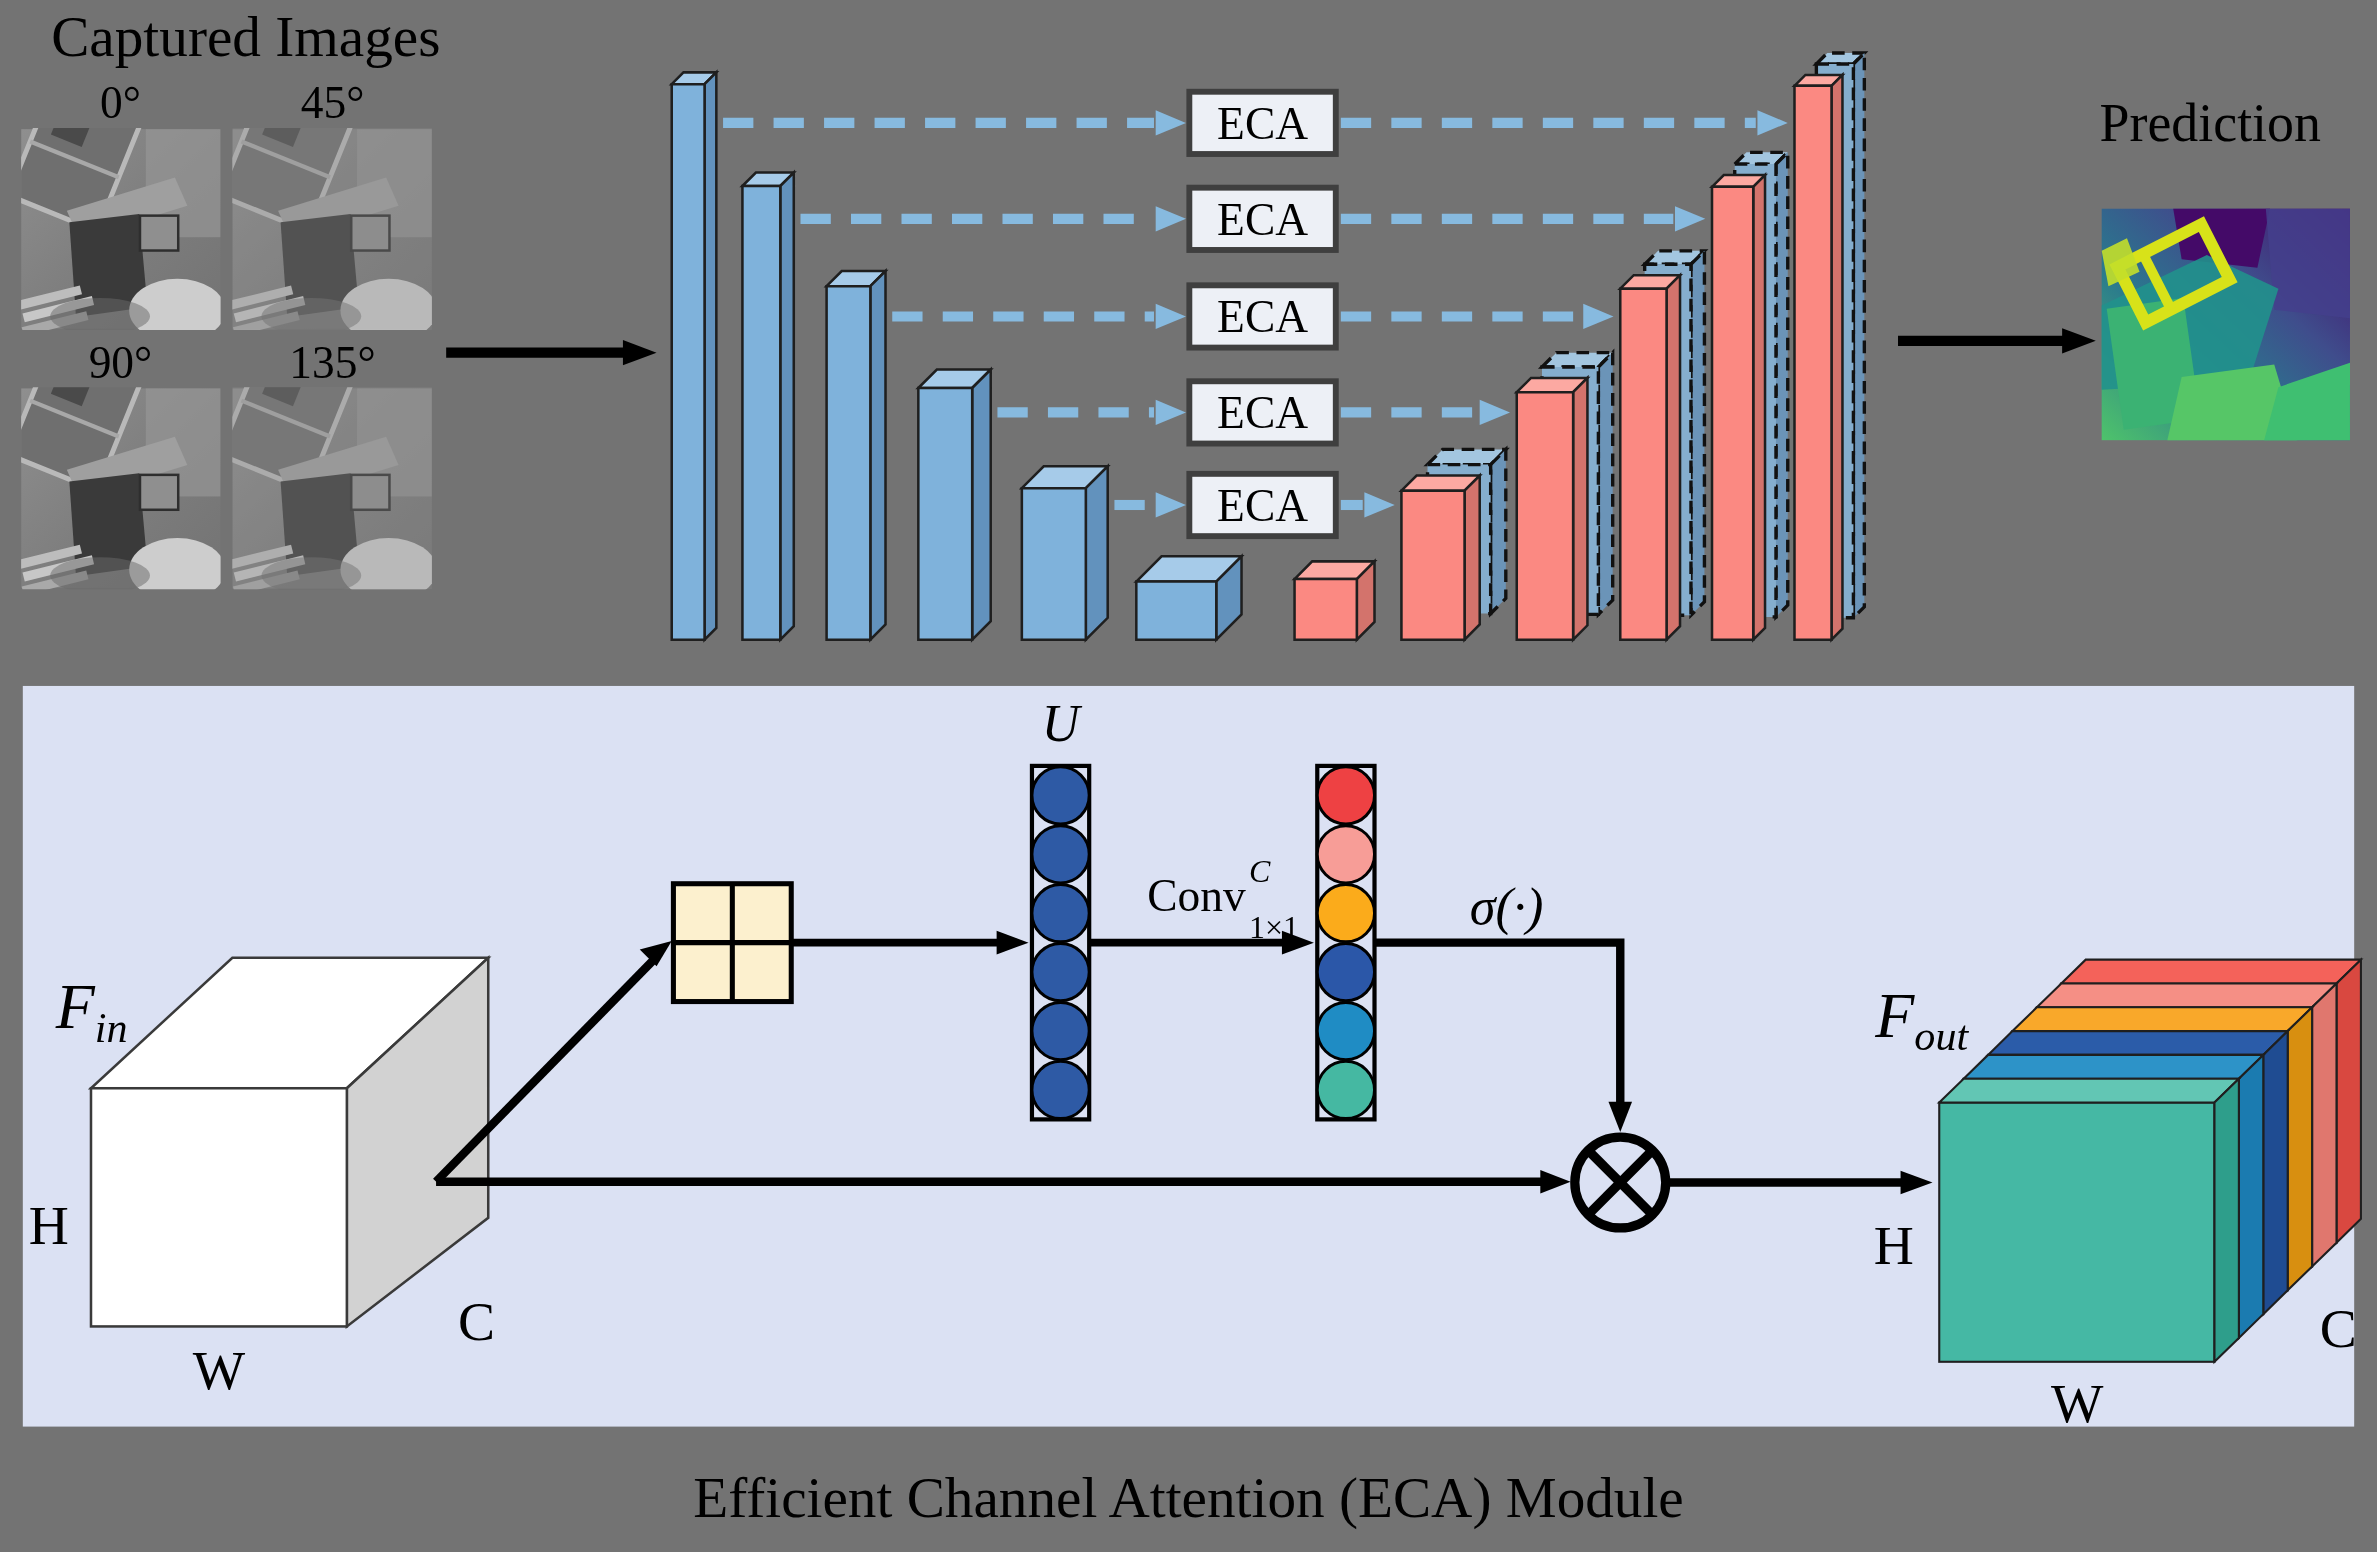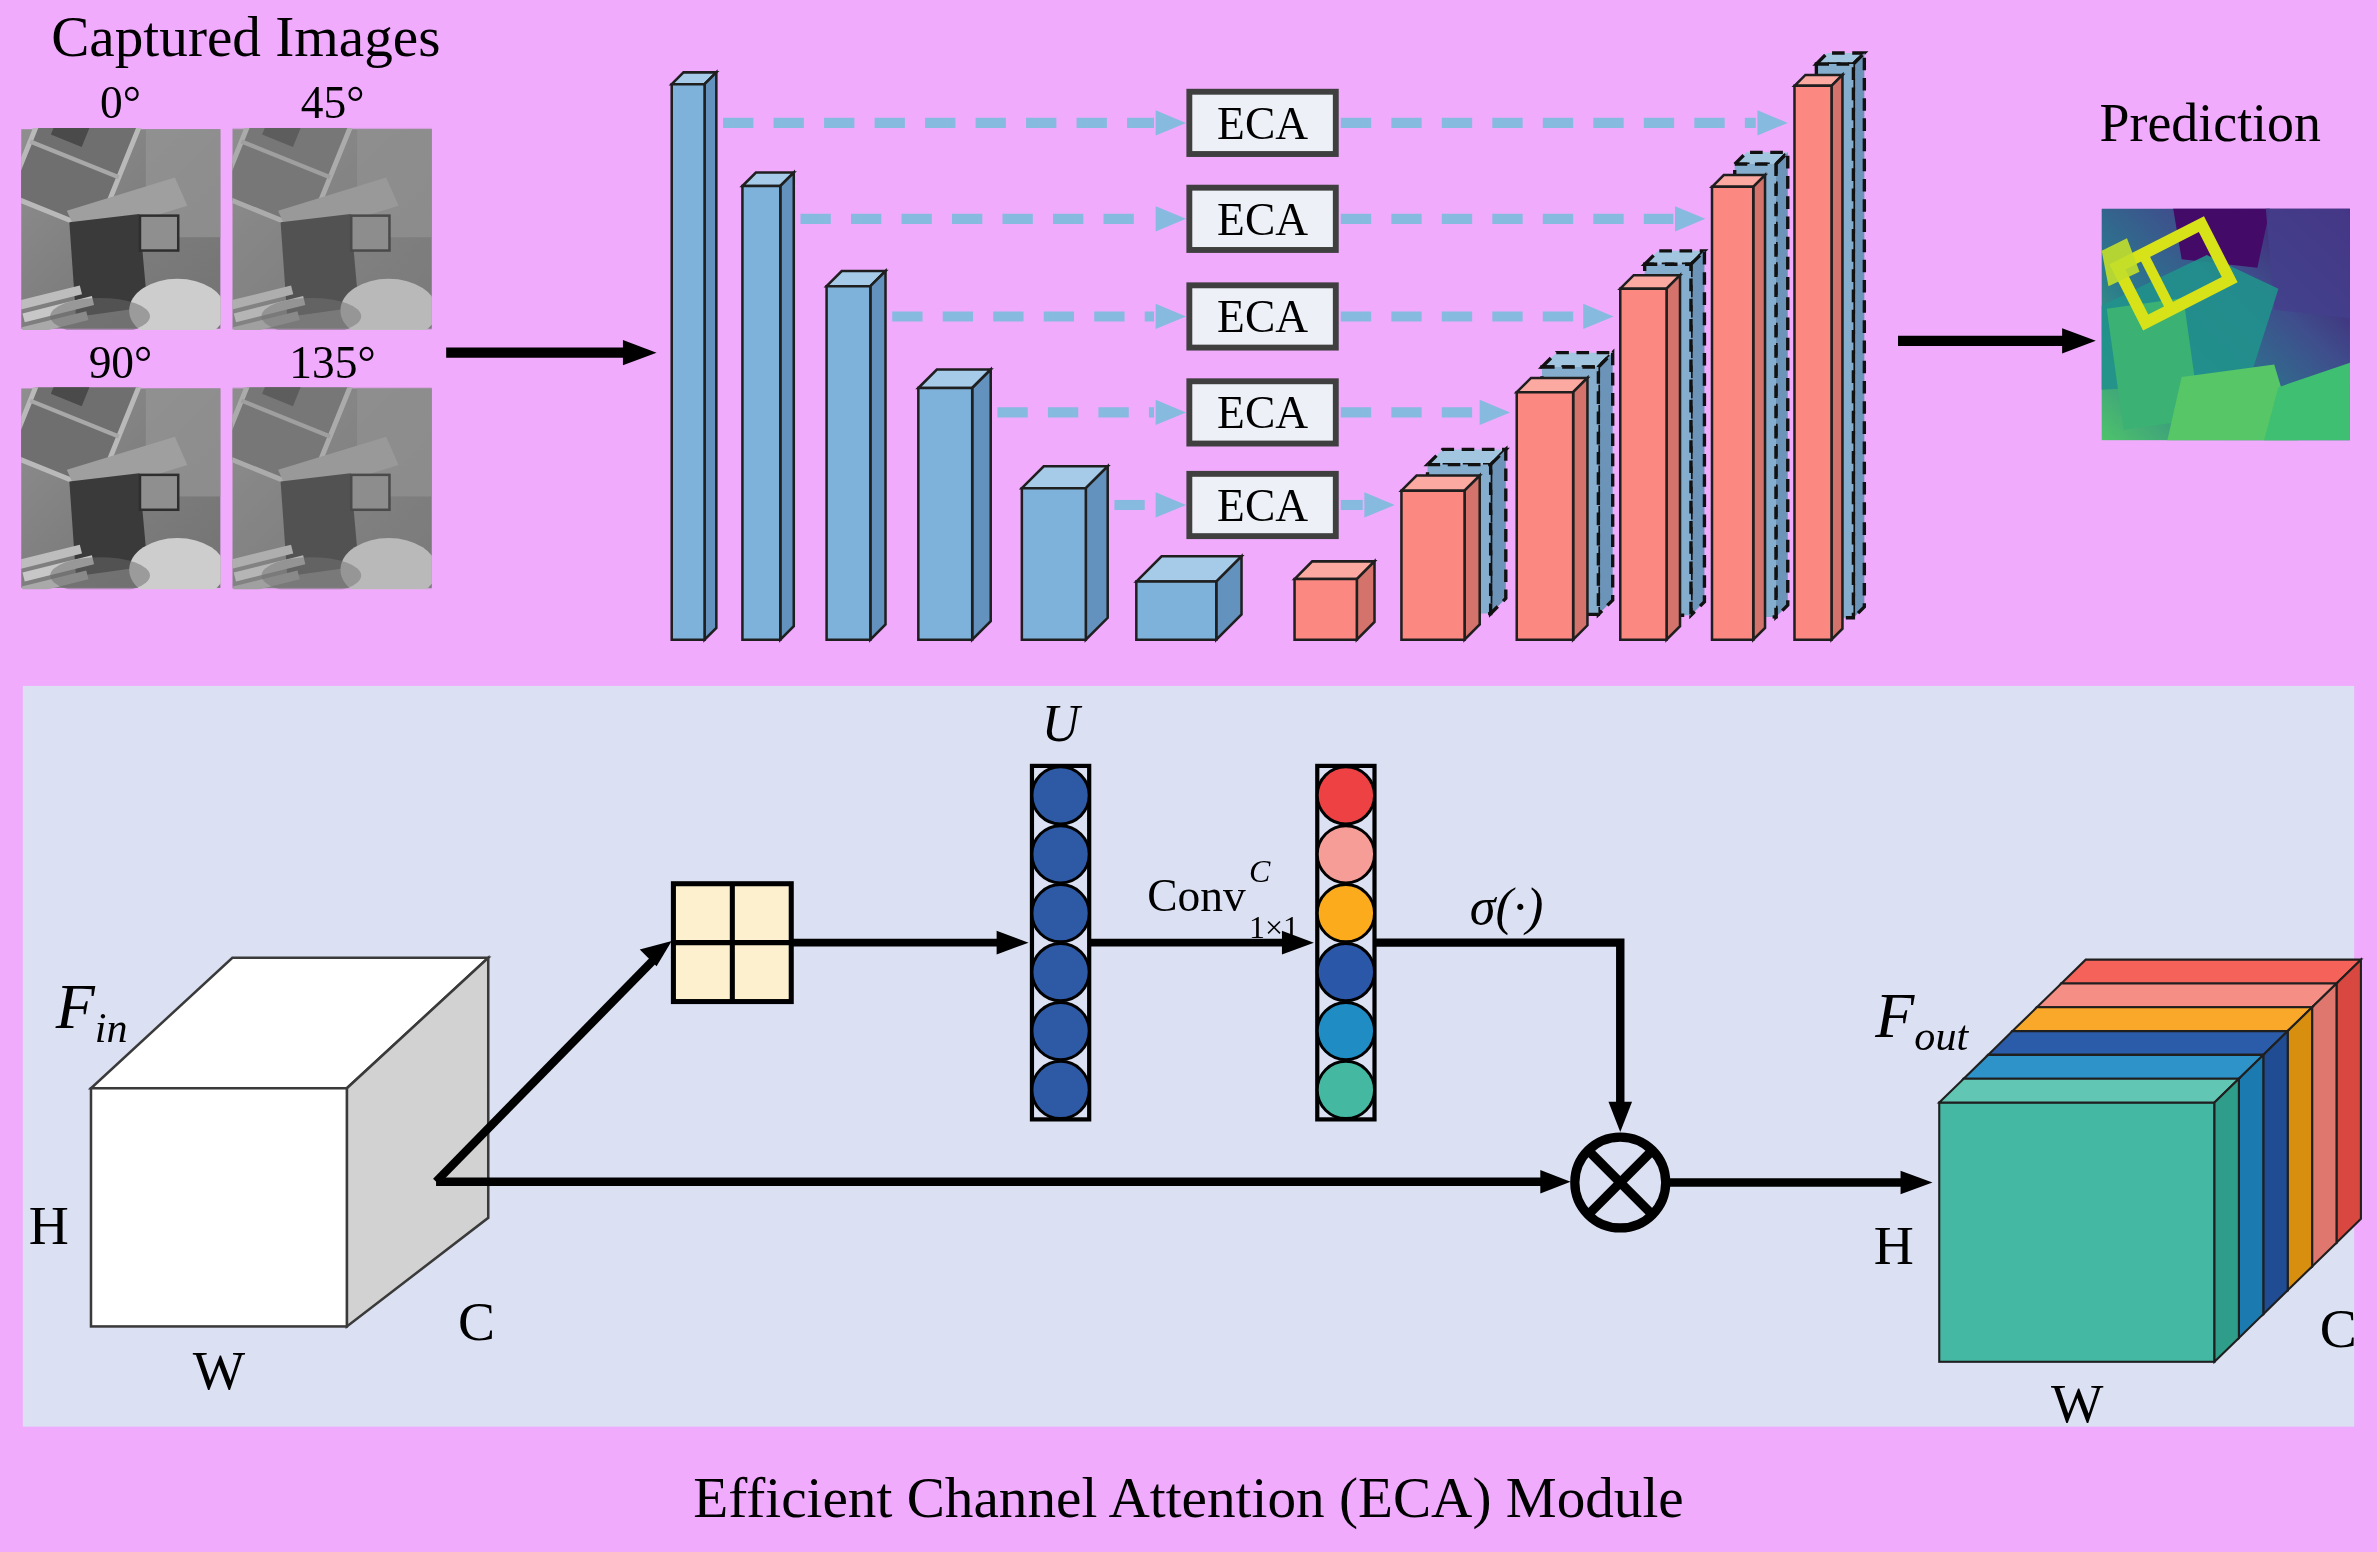--- a/index.html
+++ b/index.html
@@ -1,16 +1,16 @@
 <!DOCTYPE html>
 <html style="font-size:13.5px"><head>
 <meta charset="utf-8">
 <style>
   html,body{margin:0;padding:0;background:#ffffff;}
-  .stage{position:relative;width:2377px;height:1552px;background:#f0abfc;overflow:hidden;}
+  .stage{position:relative;width:2377px;height:1552px;background:#737373;overflow:hidden;}
   svg{display:block;}
   text{font-family:"Liberation Serif","DejaVu Serif",serif;fill:#000;}
   .it{font-style:italic;}
 </style>
 </head>
 <body>
 
 <div class="stage">
 <svg id="fig" width="2377" height="1552" viewBox="0 0 2824 1844" xmlns="http://www.w3.org/2000/svg">
   <defs>

